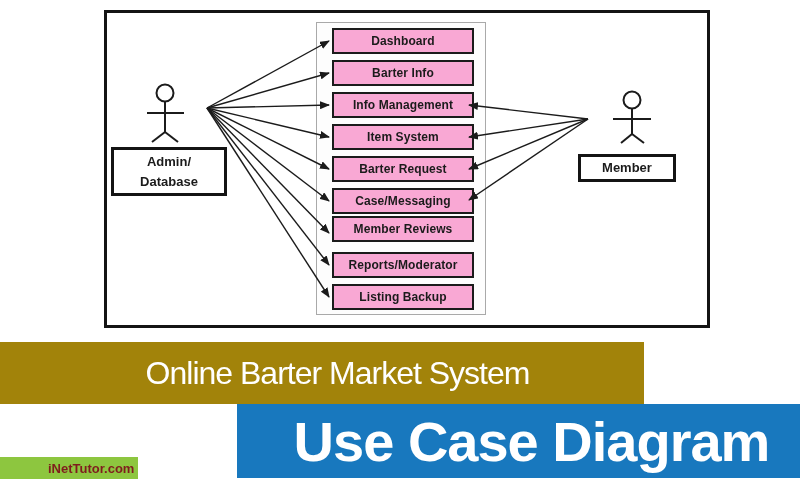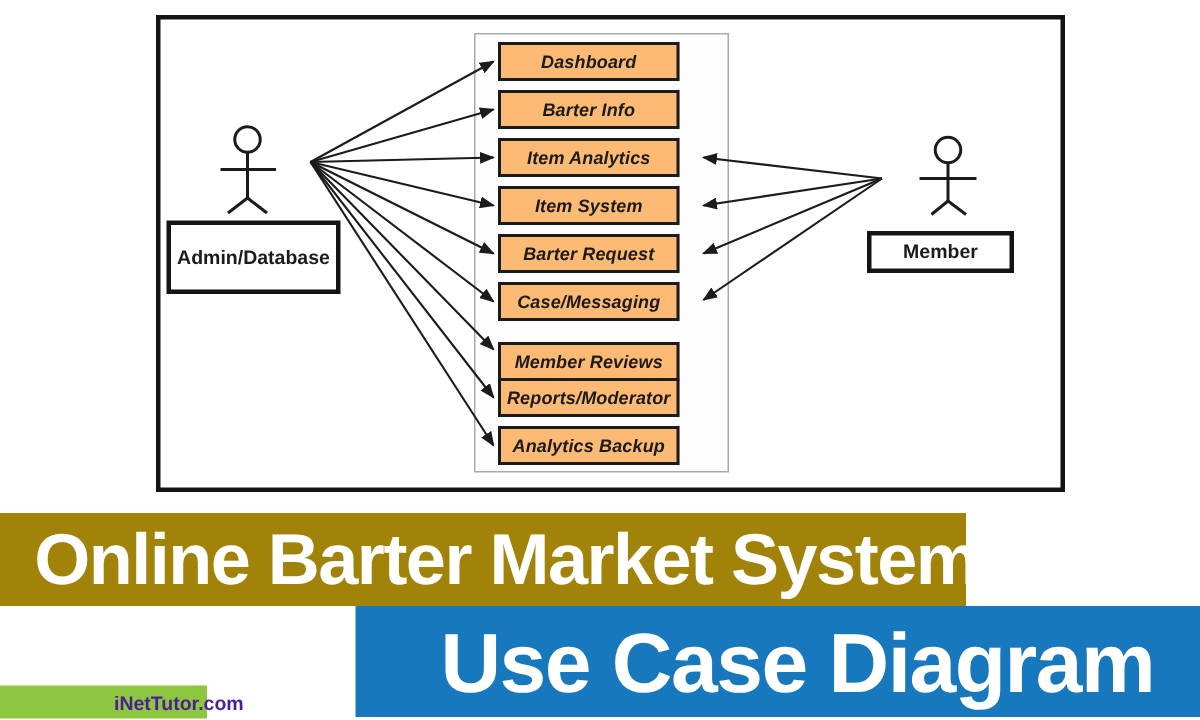--- a/index.html
+++ b/index.html
@@ -11,77 +11,77 @@
   
   .diagram-outer{
     position:absolute;left:104px;top:10px;width:600px;height:312px;
     border:3px solid #141414;background:#ffffff;
   }
   .usecase-container{
     position:absolute;left:316px;top:22px;width:168px;height:291px;
     border:1px solid #a9a9a9;background:#fdfdfd;
   }
   .usecase-box{
-    position:absolute;left:332px;width:121px;height:26px;
-    border:2px solid #1b1b1b;background:#fdba74;
+    position:absolute;left:332px;width:142px;height:26px;
+    border:2px solid #1b1b1b;background:#f9a8d4;
     display:flex;align-items:center;justify-content:center;
     font-size:12px;font-weight:700;color:#1b1b1b;
-    box-sizing:border-box;letter-spacing:0.1px;font-style:italic;
+    box-sizing:border-box;letter-spacing:0.1px;
   }
   .actor-label{
     position:absolute;border:3px solid #141414;background:#ffffff;
-    display:flex;flex-direction:row;align-items:center;justify-content:center;
+    display:flex;flex-direction:column;align-items:center;justify-content:center;
     font-size:13px;font-weight:700;color:#1b1b1b;box-sizing:border-box;
   }
   .actor-label .line{line-height:20px;}
   #admin-label{left:111px;top:147px;width:116px;height:49px;}
   #member-label{left:578px;top:154px;width:98px;height:28px;}
   .diagram-svg{position:absolute;left:0;top:0;width:800px;height:340px;pointer-events:none;}
   
   .title-banner{
     position:absolute;left:0;top:342px;width:644px;height:62px;
     display:flex;align-items:center;justify-content:center;overflow:visible;
   }
   .title-banner span{
-    color:#ffffff;font-size:48px;font-weight:700;white-space:nowrap;
+    color:#ffffff;font-size:32px;font-weight:400;white-space:nowrap;
     letter-spacing:-1px;
     margin-left:31px;
   }
   .subtitle-banner{
     position:absolute;left:237px;top:404px;width:563px;height:74px;
     display:flex;align-items:center;justify-content:center;padding-left:13px;
   }
   .subtitle-banner span{
     color:#ffffff;font-size:56px;font-weight:700;white-space:nowrap;
     letter-spacing:-1px;
   }
   .watermark-badge{
     position:absolute;left:0;top:457px;width:138px;height:22px;
     display:flex;align-items:center;
   }
   .watermark-badge span{
-    color:#4c1d95;font-size:13px;font-weight:700;padding-left:32px;white-space:nowrap;margin-left:44px;
+    color:#7f1d1d;font-size:13px;font-weight:700;padding-left:48px;white-space:nowrap;
   }
 </style>
 </head>
 <body>
 
 <div class="diagram-outer"></div>
 
 <div class="usecase-container"></div>
 
 <div class="usecase-box" style="top:28px">Dashboard</div>
 <div class="usecase-box" style="top:60px">Barter Info</div>
-<div class="usecase-box" style="top:92px">Item Analytics</div>
+<div class="usecase-box" style="top:92px">Info Management</div>
 <div class="usecase-box" style="top:124px">Item System</div>
 <div class="usecase-box" style="top:156px">Barter Request</div>
 <div class="usecase-box" style="top:188px">Case/Messaging</div>
-<div class="usecase-box" style="top:228px">Member Reviews</div>
+<div class="usecase-box" style="top:216px">Member Reviews</div>
 <div class="usecase-box" style="top:252px">Reports/Moderator</div>
-<div class="usecase-box" style="top:284px">Analytics Backup</div>
+<div class="usecase-box" style="top:284px">Listing Backup</div>
 
 <div class="actor-label" id="admin-label">
   <span class="line">Admin/</span>
   <span class="line">Database</span>
 </div>
 <div class="actor-label" id="member-label">
   <span class="line">Member</span>
 </div>
 
 <svg class="diagram-svg" viewBox="0 0 800 340">

